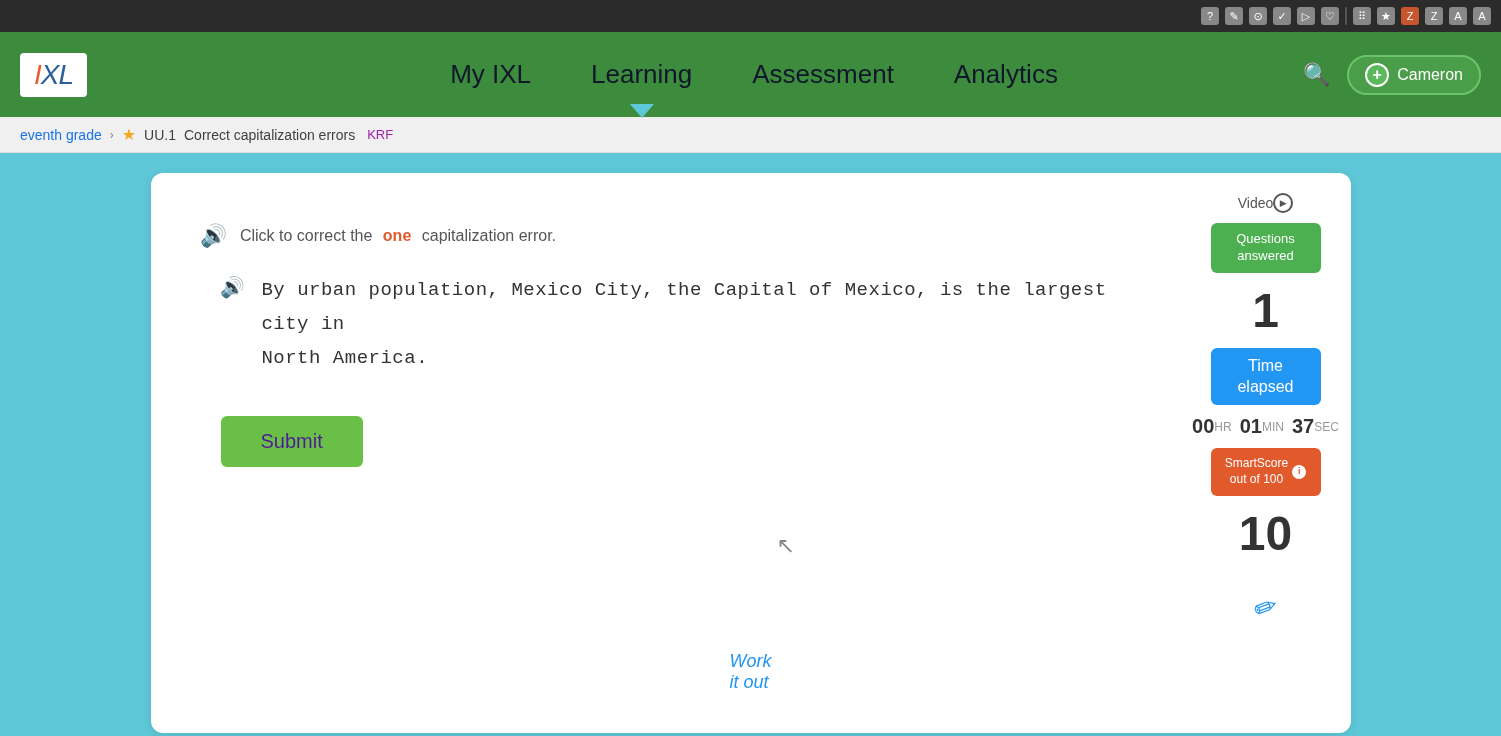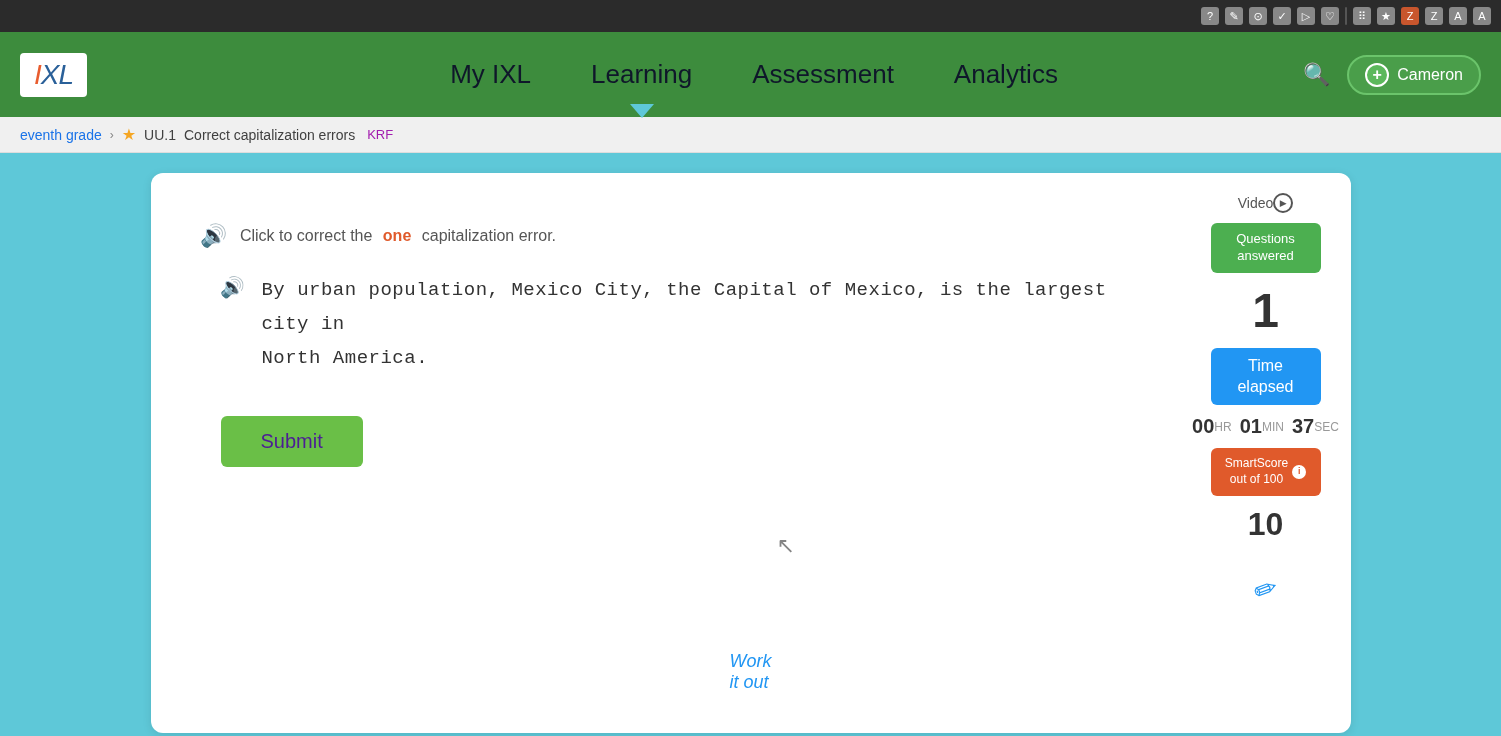--- a/index.html
+++ b/index.html
@@ -253,21 +253,21 @@
       width: 14px; height: 14px;
       background: white;
       border-radius: 50%;
       color: #e05a2b;
       font-size: 9px;
       display: flex; align-items: center; justify-content: center;
       font-weight: bold;
     }
 
     .smartscore-value {
-      font-size: 32px;
+      font-size: 48px;
       font-weight: bold;
       color: #333;
       text-align: center;
     }
 
     .pencil-icon-area {
       margin-top: 20px;
       text-align: center;
     }
     .pencil-icon {

